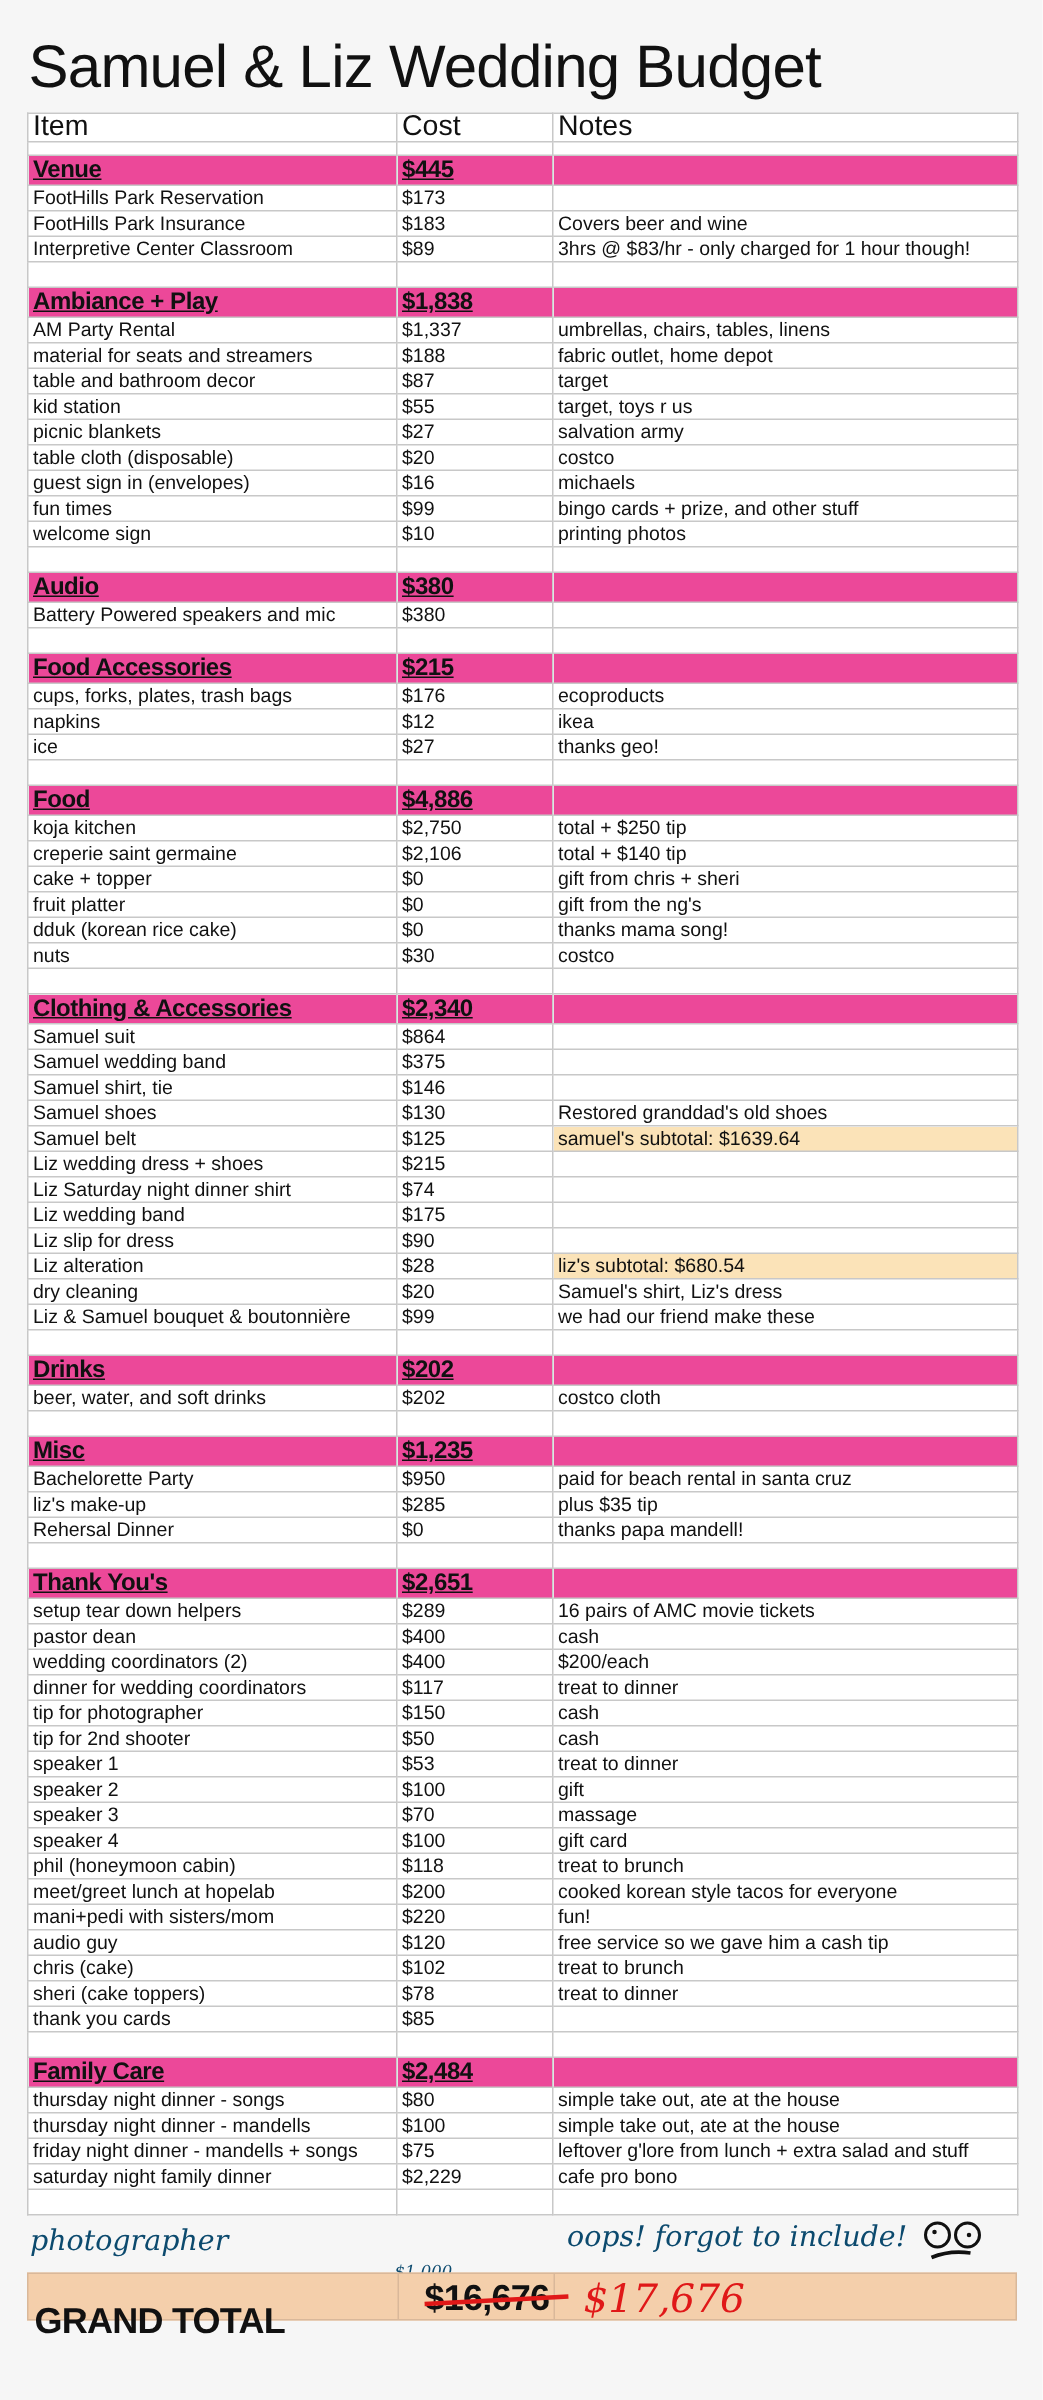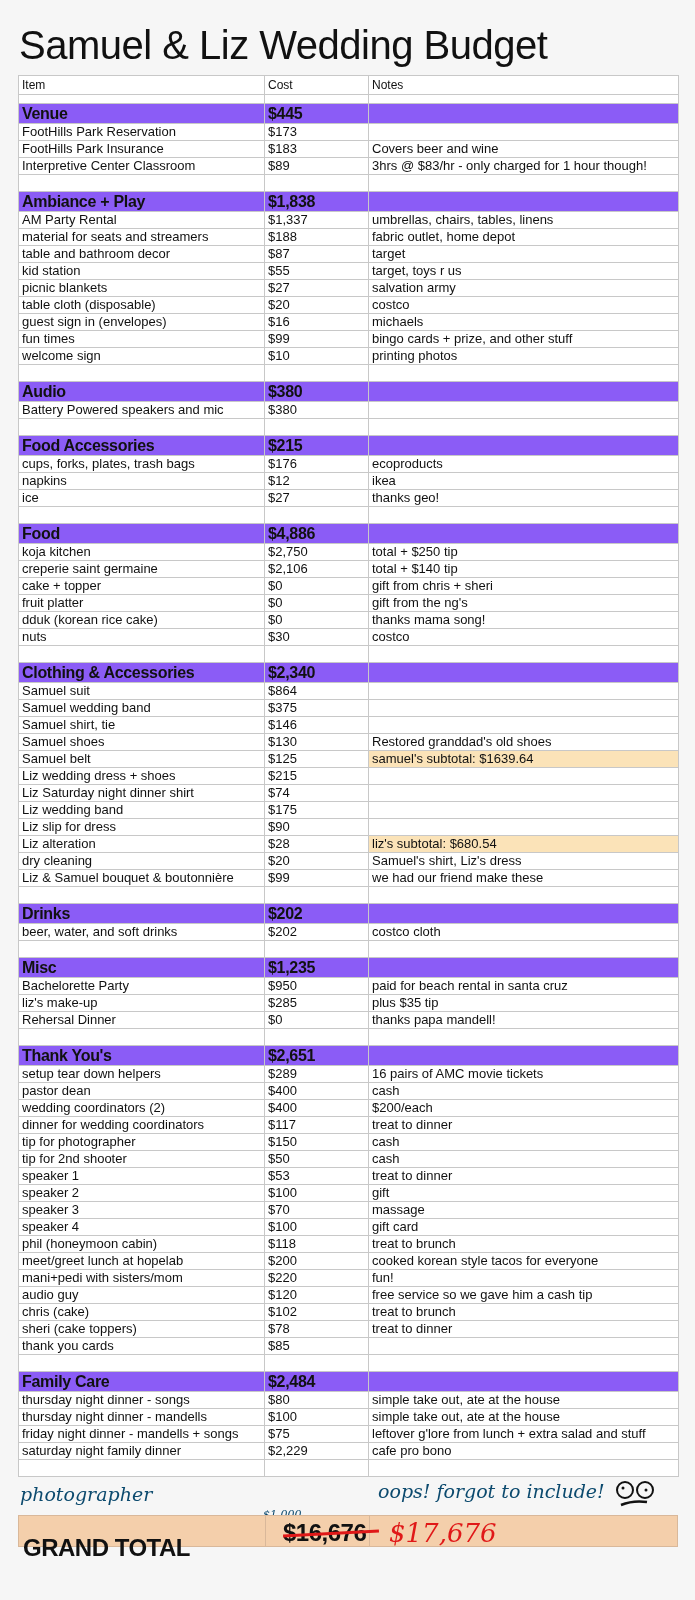--- a/index.html
+++ b/index.html
@@ -1,24 +1,24 @@
 <!DOCTYPE html>
 <html><head>
 <meta charset="utf-8">
 <style>
   html,body{margin:0;padding:0;}
   body{width:695px;height:1600px;background:#f6f6f6;font-family:"Liberation Sans",sans-serif;color:#111;position:relative;overflow:hidden;}
   .title{position:absolute;left:19px;top:22px;font-size:40px;line-height:46px;letter-spacing:-0.5px;font-weight:normal;margin:0;}
   table.budget{position:absolute;left:18px;top:75px;width:660px;border-collapse:collapse;table-layout:fixed;background:#fff;}
   table.budget td{border:1px solid #c8c8c8;padding:0 3px;font-size:13px;line-height:16px;height:16px;white-space:nowrap;overflow:hidden;vertical-align:middle;}
   col.c1{width:246px;} col.c2{width:104px;} col.c3{width:310px;}
-  tr.colhead td{font-size:12px;height:18px;line-height:18px;}
+  tr.colhead td{font-size:19px;height:18px;line-height:18px;}
   tr.spacer td{height:8px;line-height:8px;font-size:1px;}
   tr.blank td{height:16px;}
-  tr.section td{background:#8b5cf6;font-size:16px;font-weight:bold;height:19px;line-height:19px;letter-spacing:-0.3px;}
+  tr.section td{background:#ec4899;font-size:16px;font-weight:bold;height:19px;line-height:19px;letter-spacing:-0.3px;text-decoration:underline;}
   td.hl{background:#fbe3b8 !important;margin-left:26px;}
   .hand{position:absolute;font-family:"DejaVu Serif",serif;font-style:italic;color:#0c4a6e;}
   .grand{position:absolute;left:18px;top:1515px;width:660px;height:32px;background:#f4cfab;border:1px solid #d9b89a;box-sizing:border-box;}
   .grand .gt-label{position:absolute;left:4px;top:18px;font-size:24px;font-weight:bold;letter-spacing:-0.5px;}
   .grand .gt-old{position:absolute;left:264px;top:3px;font-size:24px;font-weight:bold;letter-spacing:-0.5px;}
   .grand .div1{position:absolute;left:246px;top:0;width:1px;height:30px;background:#d9b89a;}
   .grand .div2{position:absolute;left:350px;top:0;width:1px;height:30px;background:#d9b89a;}
   .strike{position:absolute;left:264px;top:16px;width:96px;height:3px;background:#e01818;transform:rotate(-3deg);}
   .gt-new{position:absolute;left:370px;top:2px;font-size:26px;color:#e01818;font-family:"DejaVu Serif",serif;font-style:italic;}
   .eyes{position:absolute;left:613px;top:1480px;}

